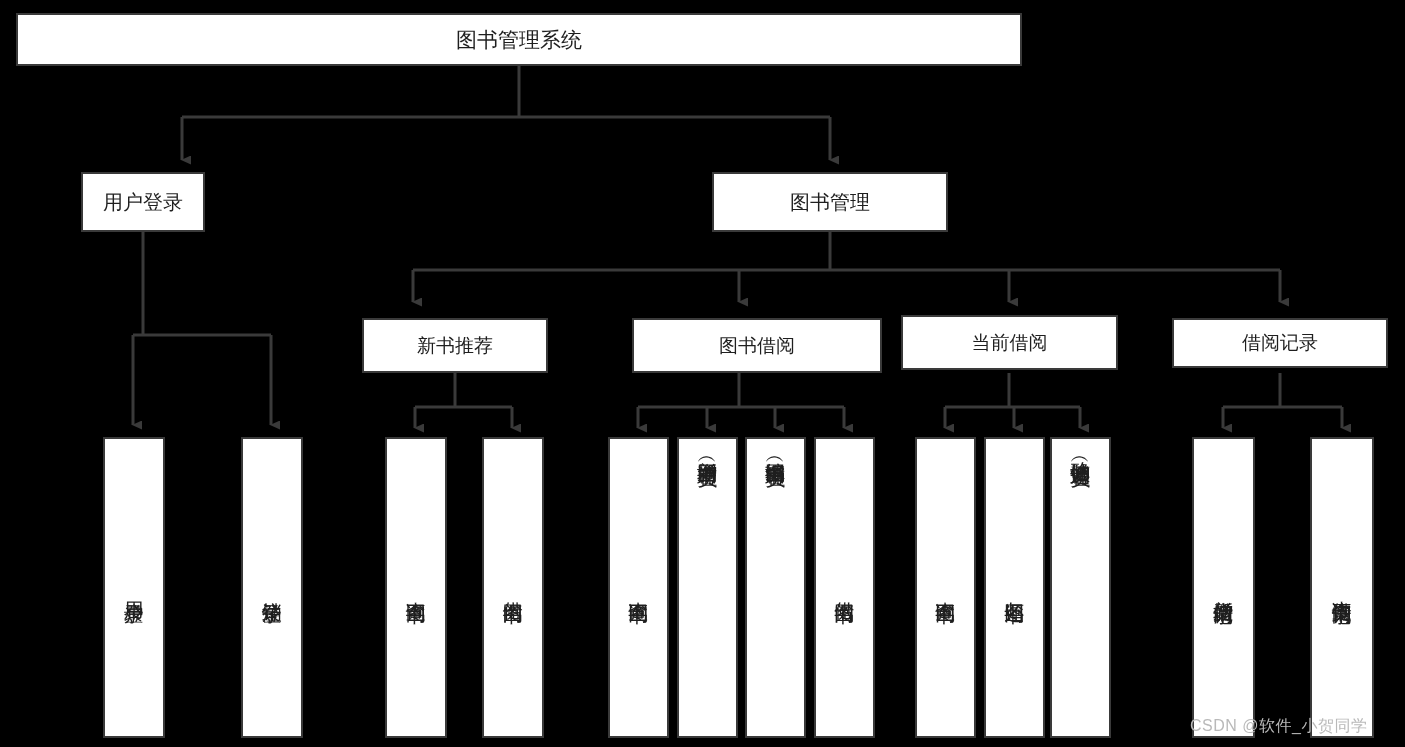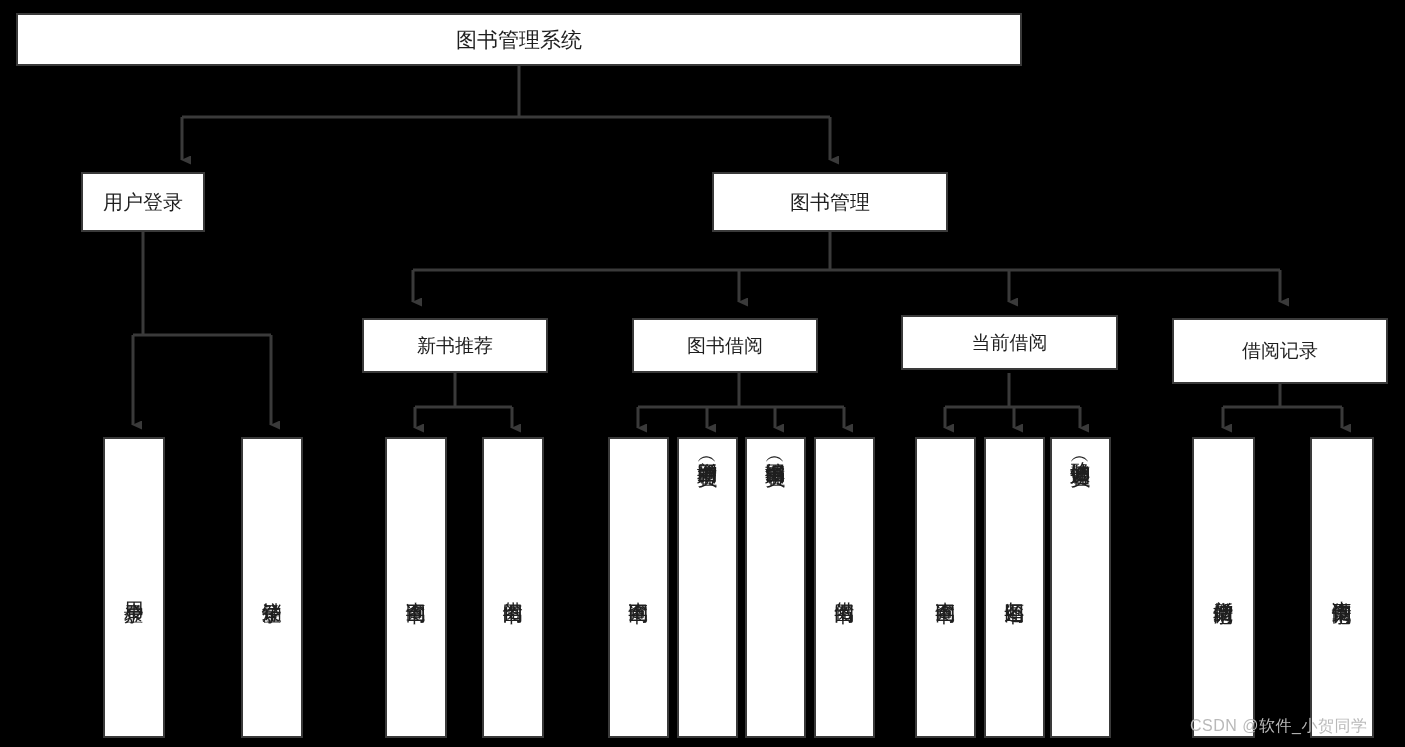--- a/index.html
+++ b/index.html
@@ -142,27 +142,27 @@
   <div class="node node-l1" style="left:81px; top:172px; width:124px; height:60px;">
     <span>用户登录</span>
   </div>
   <div class="node node-l1" style="left:712px; top:172px; width:236px; height:60px;align-items:center;">
     <span>图书管理</span>
   </div>
 
   <div class="node node-l2" style="left:362px; top:318px; width:186px; height:55px;">
     <span>新书推荐</span>
   </div>
-  <div class="node node-l2" style="left:632px; top:318px; width:186px; height:55px;">
+  <div class="node node-l2" style="left:632px; top:318px; width:250px; height:55px;">
     <span>图书借阅</span>
   </div>
   <div class="node node-l2" style="left:901px; top:315px; width:217px; height:55px;">
     <span>当前借阅</span>
   </div>
-  <div class="node node-l2" style="left:1172px; top:318px; width:216px; height:66px;">
+  <div class="node node-l2" style="left:1172px; top:318px; width:216px; height:50px;">
     <span>借阅记录</span>
   </div>
 
   <div class="leaf center-text" style="left:103px; top:437px; width:62px; height:301px;">
     <span class="leaf-text">用户登录</span>
   </div>
   <div class="leaf center-text" style="left:241px; top:437px; width:62px; height:301px;">
     <span class="leaf-text">注销登录</span>
   </div>
 

